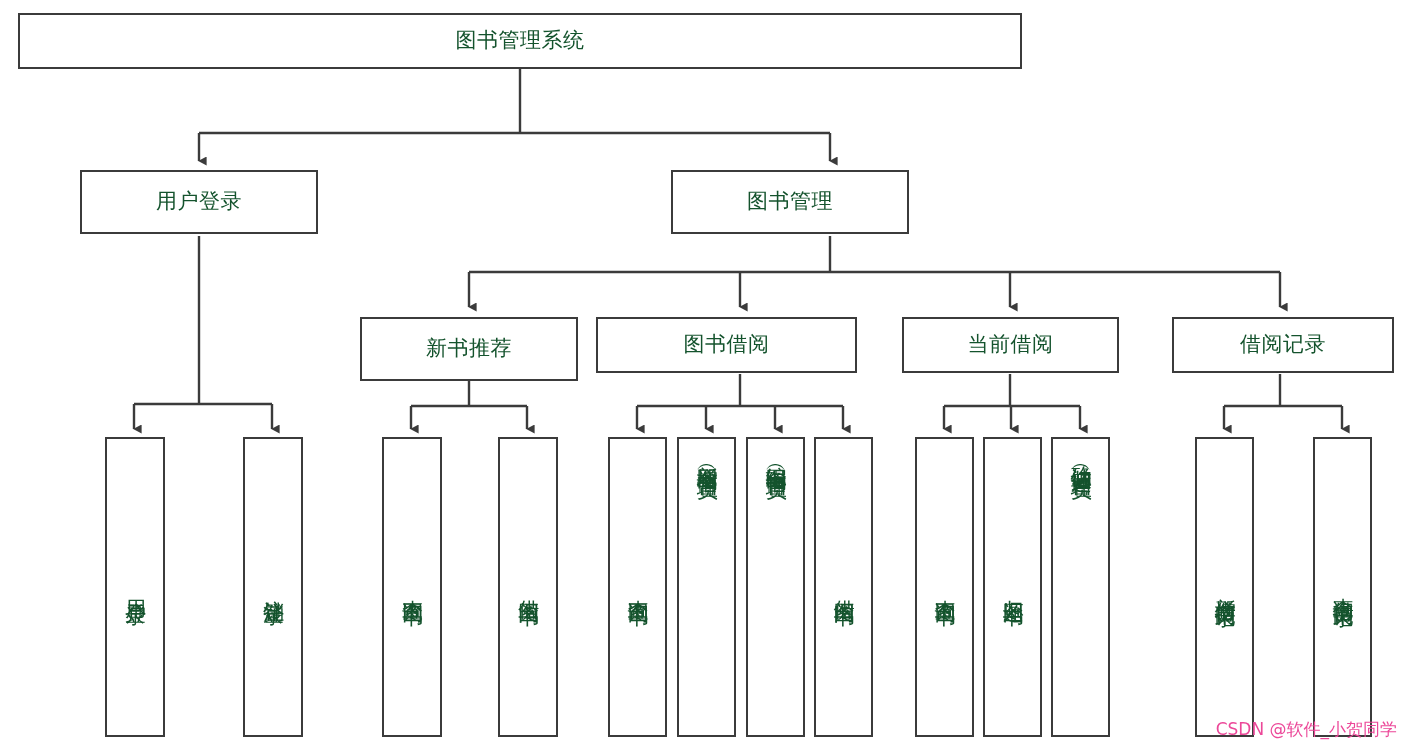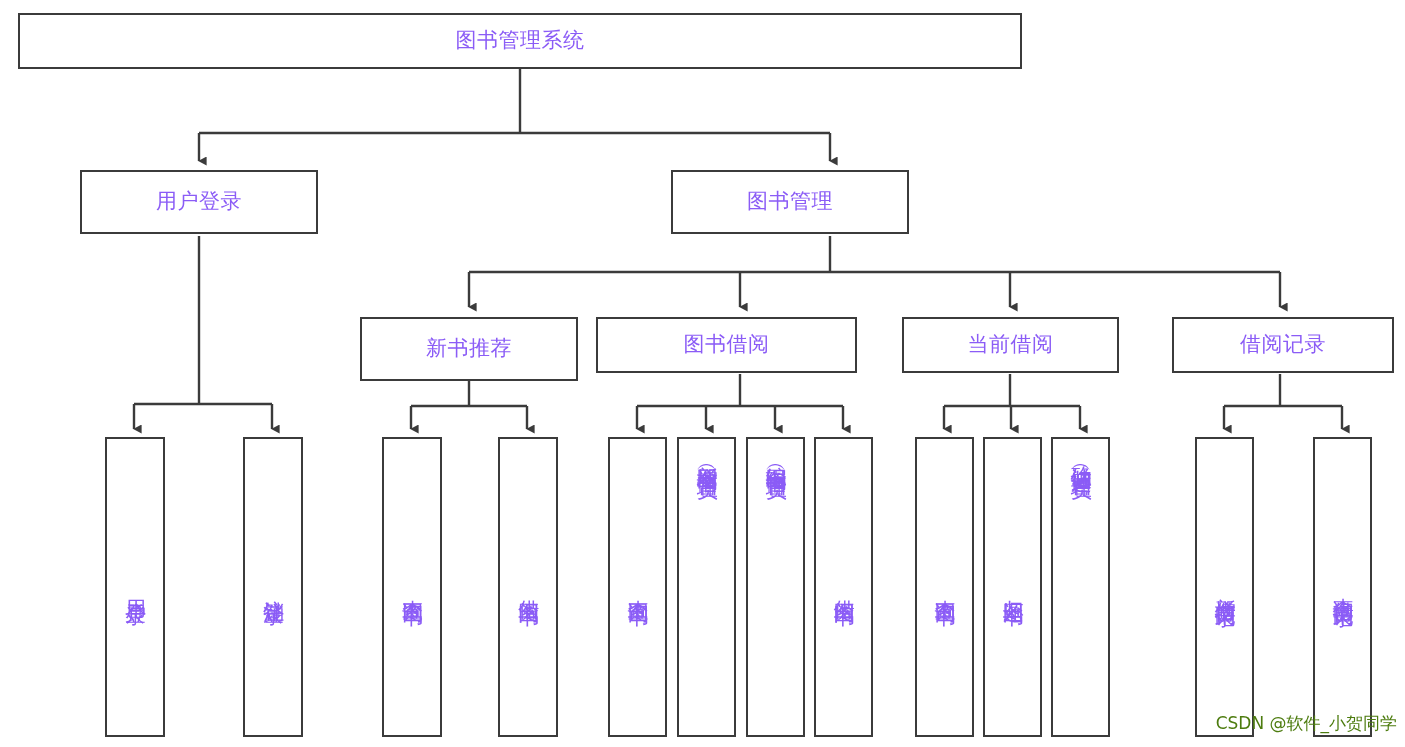--- a/index.html
+++ b/index.html
@@ -31,21 +31,21 @@
     box-sizing: border-box;
     background: #ffffff;
     border: 2px solid #3b3b3b;
     display: flex;
     align-items: center;
     justify-content: center;
     z-index: 2;
   }
   .node .label {
     font-size: 21px;
-    color: #8b5cf6;
+    color: #14532d;
     line-height: 1.12;
     letter-spacing: 0.5px;
     white-space: nowrap;
   }
   .node.vertical {
     align-items: flex-start;
     padding-top: 10px;
   }
   .node.vertical .label {
     writing-mode: vertical-rl;
@@ -56,23 +56,23 @@
     white-space: normal;
     text-align: left;
   }
   .node.vertical.centered {
     align-items: center;
     padding-top: 0;
   }
   #watermark {
     position: absolute;
     right: 8px;
-    bottom: 12px;
+    bottom: 6px;
     font-size: 17px;
-    color: #4d7c0f;
+    color: #ec4899;
     z-index: 5;
     white-space: nowrap;
     user-select: none;
   }
 </style>
 </head>
 <body>
 
 <div id="diagram-root">
 

